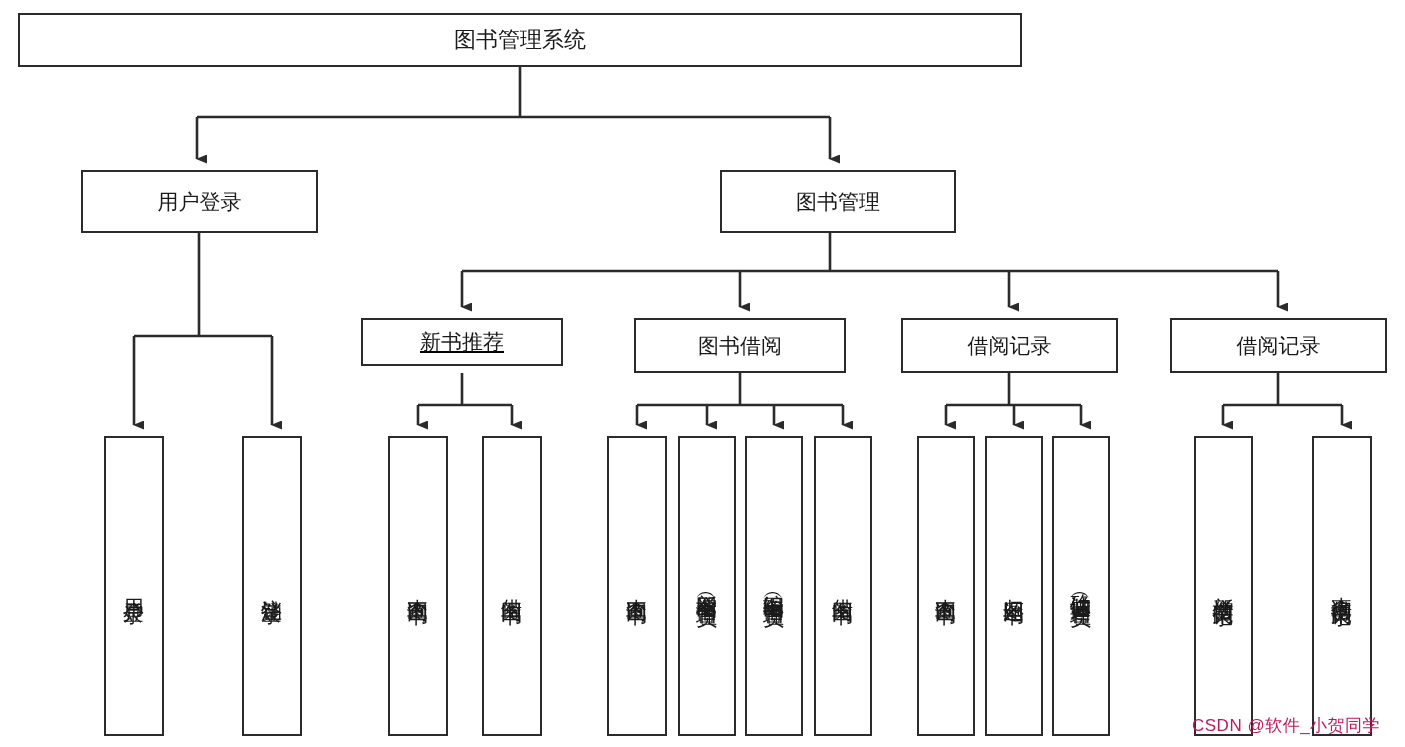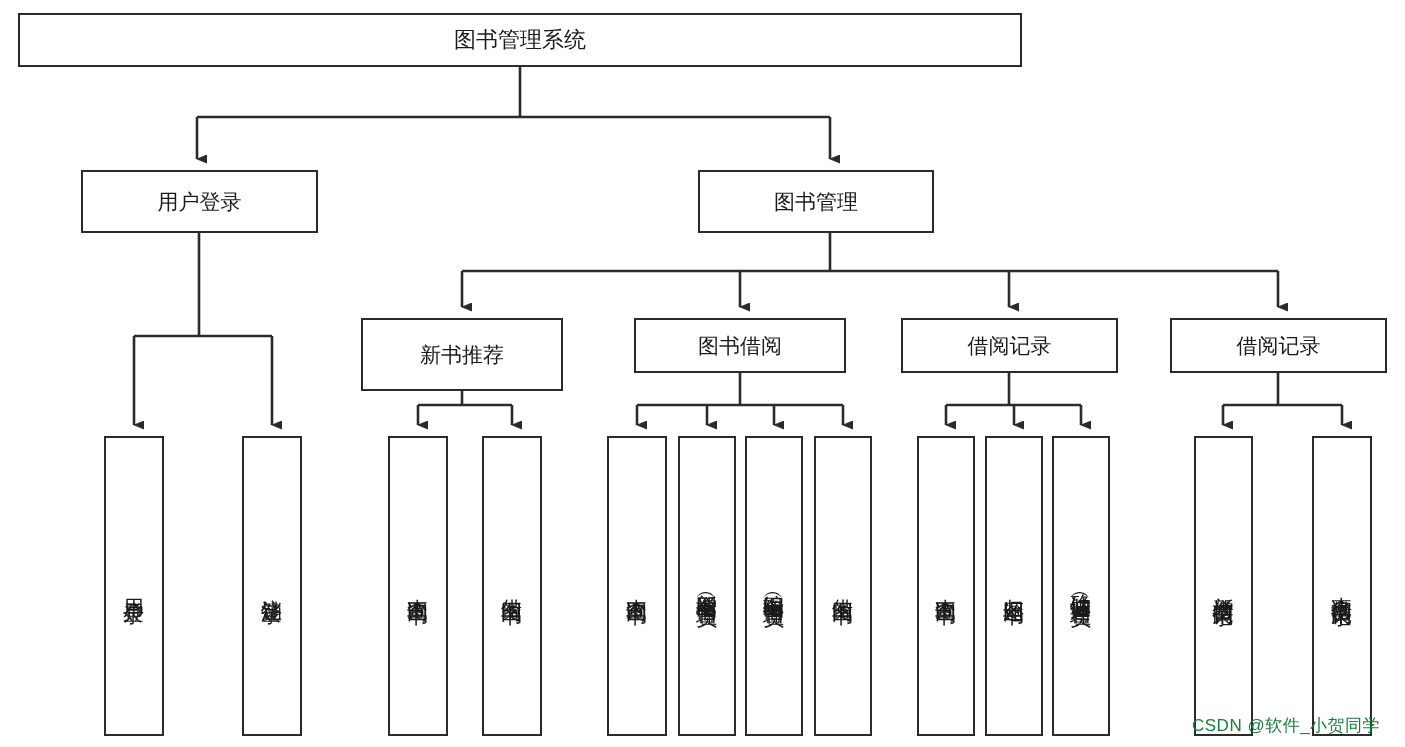--- a/index.html
+++ b/index.html
@@ -51,21 +51,21 @@
   }
   .node.vert .label {
     writing-mode: vertical-rl;
     text-orientation: upright;
     font-size: 21px;
     letter-spacing: 2px;
     line-height: 1;
   }
   .watermark {
     position: absolute;
-    color: #15803d;
+    color: #be185d;
     font-size: 17px;
     white-space: nowrap;
     letter-spacing: 0.5px;
   }
 </style>
 </head>
 <body>
 
 <div id="stage">
 
@@ -131,25 +131,25 @@
     </g>
   </svg>
 
   <div class="node root horiz" style="left:18px;top:13px;width:1004px;height:54px;">
     <span class="label">图书管理系统</span>
   </div>
 
   <div class="node horiz" style="left:81px;top:170px;width:237px;height:63px;">
     <span class="label">用户登录</span>
   </div>
-  <div class="node horiz" style="left:698px;top:170px;width:236px;height:63px;">
+  <div class="node horiz" style="left:720px;top:170px;width:236px;height:63px;">
     <span class="label">图书管理</span>
   </div>
 
-  <div class="node horiz" style="left:361px;top:318px;width:202px;height:73px;">
+  <div class="node horiz" style="left:361px;top:318px;width:202px;height:48px;text-decoration:underline;">
     <span class="label">新书推荐</span>
   </div>
   <div class="node horiz" style="left:634px;top:318px;width:212px;height:55px;justify-content:center;">
     <span class="label">图书借阅</span>
   </div>
   <div class="node horiz" style="left:901px;top:318px;width:217px;height:55px;">
     <span class="label">借阅记录</span>
   </div>
   <div class="node horiz" style="left:1170px;top:318px;width:217px;height:55px;">
     <span class="label">借阅记录</span>

